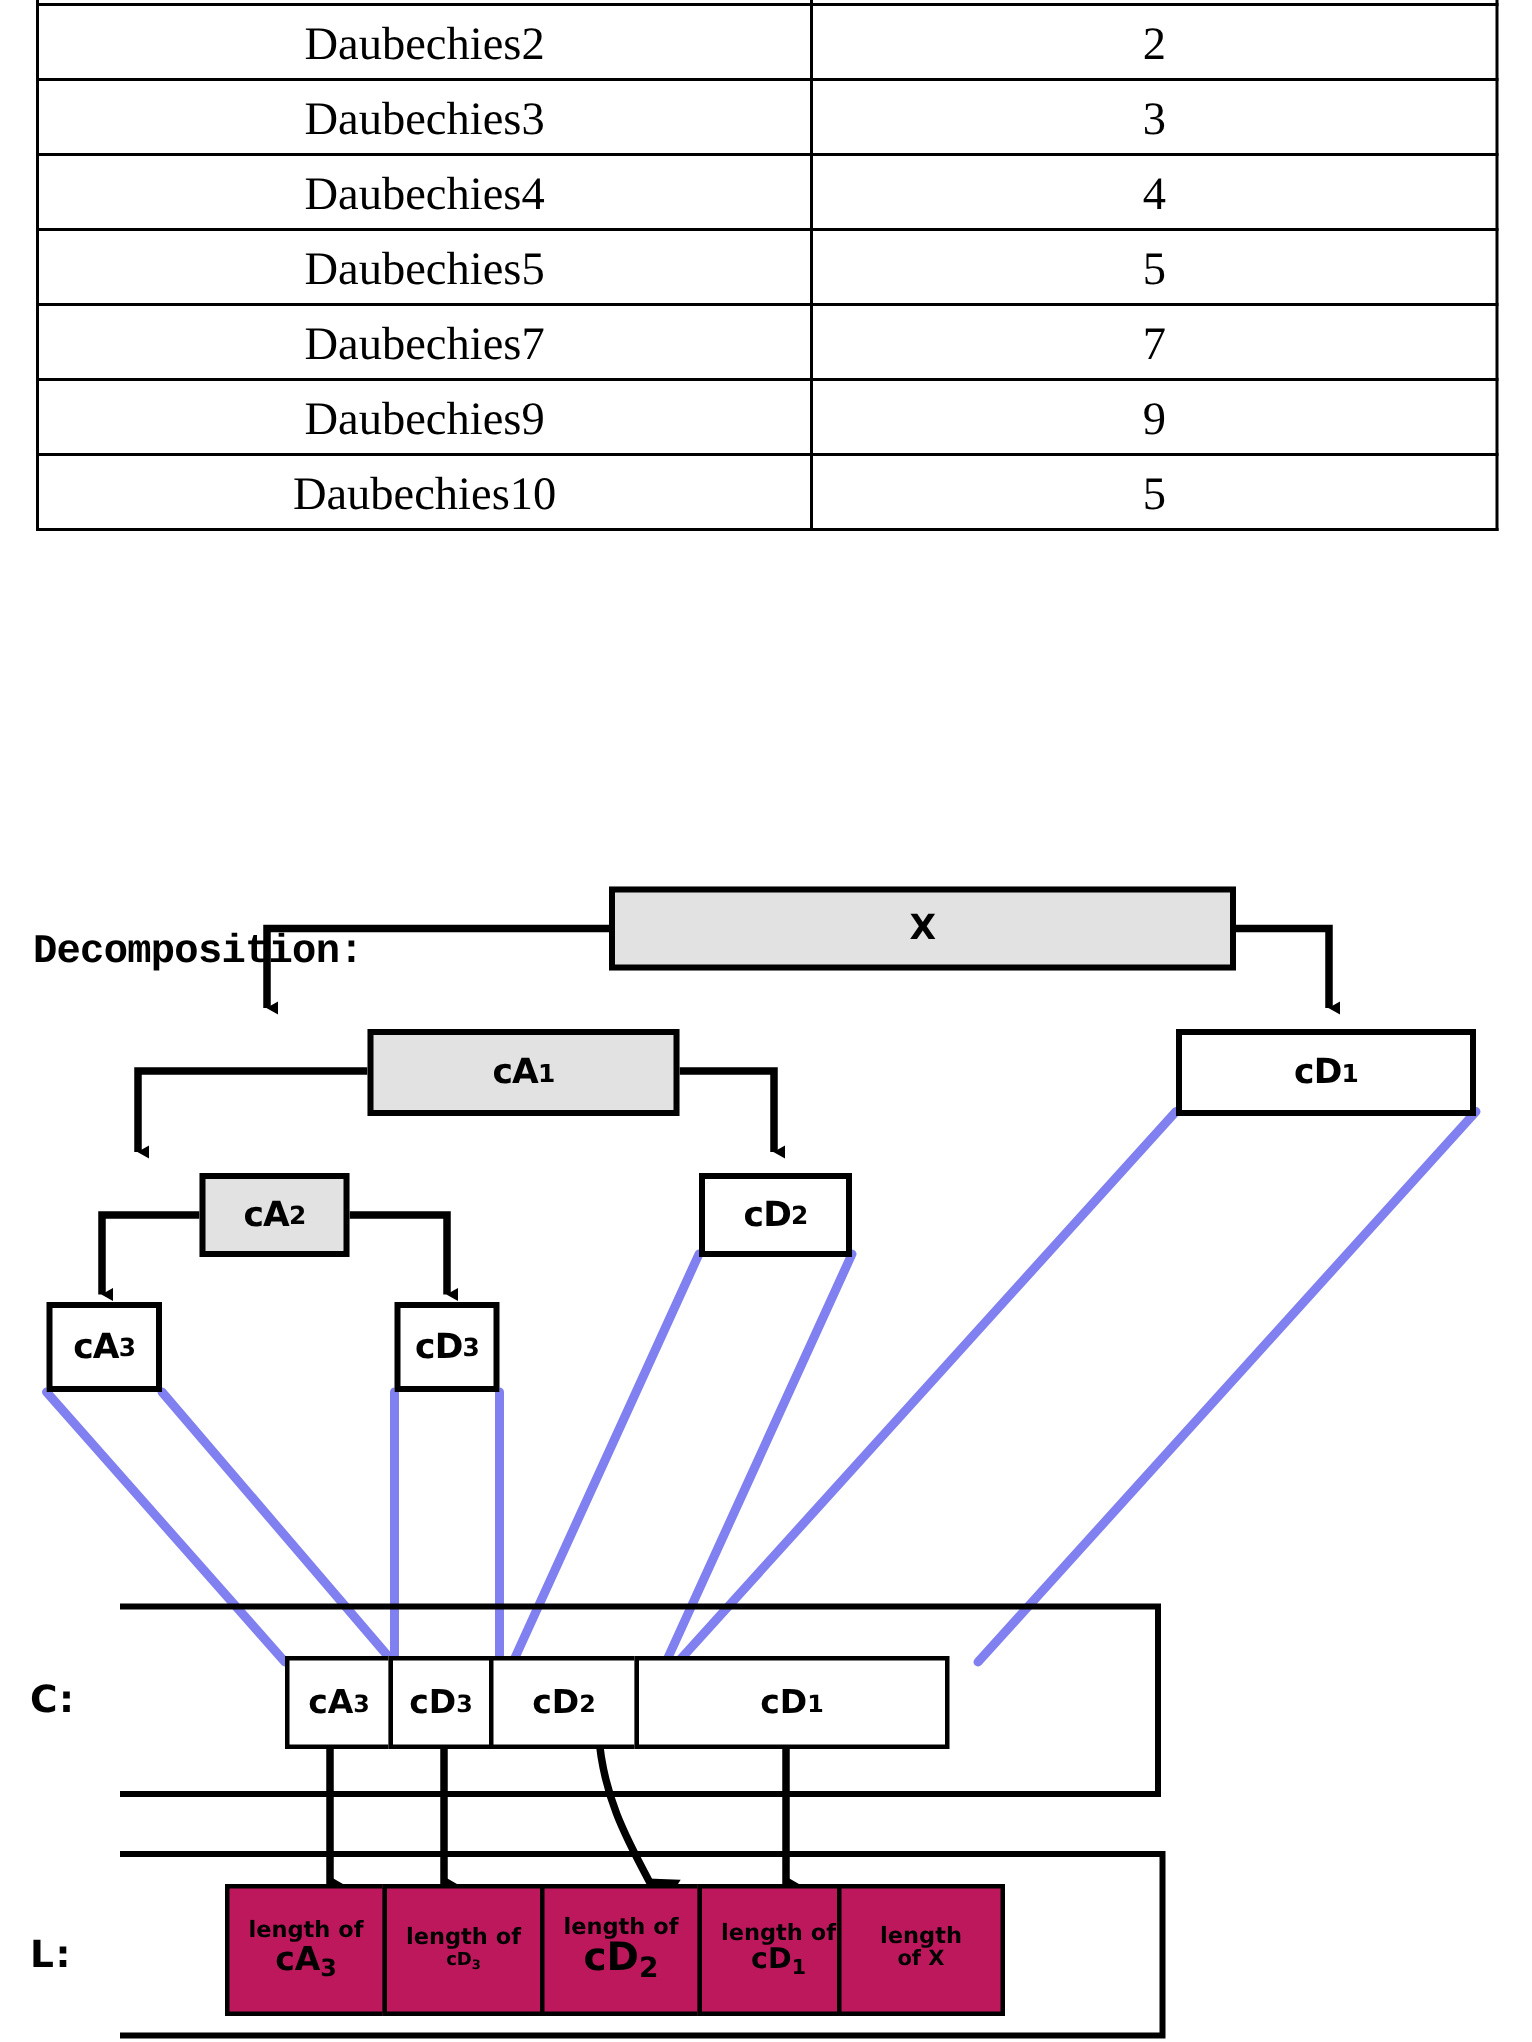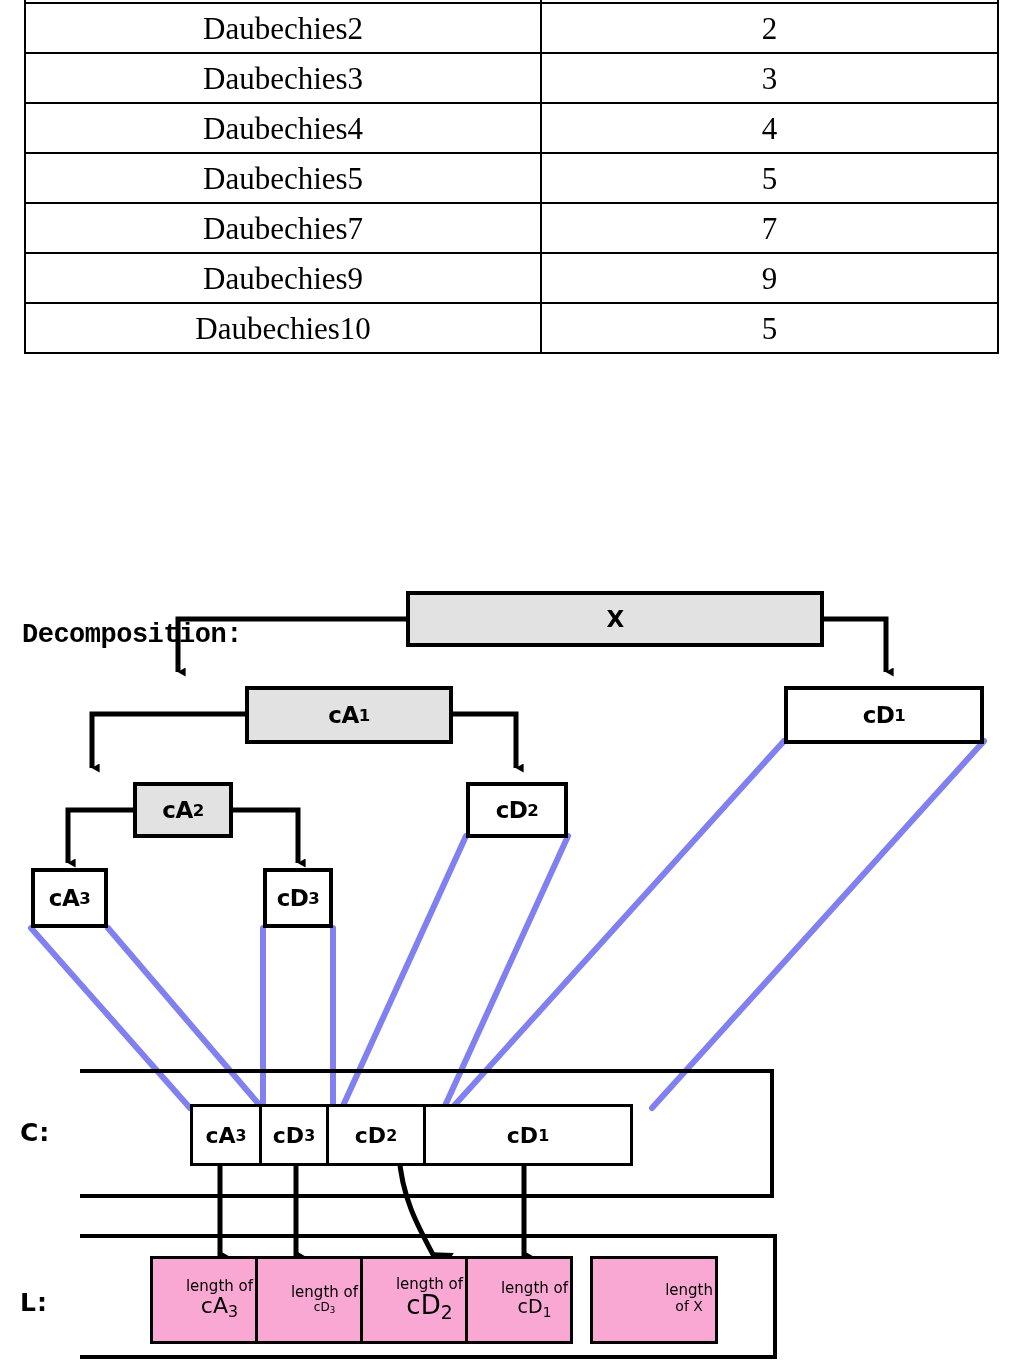--- a/index.html
+++ b/index.html
@@ -24,23 +24,23 @@
         display:flex;align-items:center;justify-content:center;
         font-family:"DejaVu Sans",sans-serif;font-weight:bold;
         font-size:23px;letter-spacing:-0.5px;box-sizing:border-box;}
   .dbox.shaded{background:#e2e2e2;}
   .dbox sub{font-size:0.72em;vertical-align:-0.30em;}
 
   .seg{position:absolute;border:3px solid #000;background:#fff;
        display:flex;align-items:center;justify-content:center;
        font-family:"DejaVu Sans",sans-serif;font-weight:bold;
        font-size:22px;box-sizing:border-box;}
-  .lseg{position:absolute;border:3px solid #000;background:#f9a8d4;
-       display:flex;align-items:center;justify-content:flex-end;
-       font-family:"DejaVu Sans",sans-serif;font-weight:normal;
+  .lseg{position:absolute;border:3px solid #000;background:#be185d;
+       display:flex;align-items:center;justify-content:center;
+       font-family:"DejaVu Sans",sans-serif;font-weight:bold;
        font-size:15px;line-height:1.05;text-align:center;box-sizing:border-box;
        padding:2px;}
   .lseg sub{font-size:0.72em;vertical-align:-0.28em;}
   .seg sub{font-size:0.72em;vertical-align:-0.30em;}
 
   .sidelabel{position:absolute;font-family:"DejaVu Sans",sans-serif;
        font-weight:bold;font-size:25px;letter-spacing:1px;}
   #decomposition-label{position:absolute;left:22px;top:592px;
        font-family:Liberation Mono, monospace;font-weight:bold;
        font-size:27px;letter-spacing:-0.5px;margin-top:28px;}
@@ -220,21 +220,21 @@
           <div>length of</div>
           <div style="font-size: 26px;"><span>cD</span><sub>2</sub></div>
         </div>
       </div>
       <div class="lseg" style="left: 315px; top: 0px; width: 108px; height: 88px;">
         <div>
           <div>length of</div>
           <div style="font-size: 19px;"><span>cD</span><sub>1</sub></div>
         </div>
       </div>
-      <div class="lseg" style="left: 440px; top: 0px; width: 128px; height: 88px;">
+      <div class="lseg" style="left: 408px; top: 0px; width: 112px; height: 88px;">
         <div>
           <div>length</div>
           <div style="font-size: 14px;"><span>of X</span><sub></sub></div>
         </div>
       </div>
     </div>
 
 </div>
 
 </body></html>

